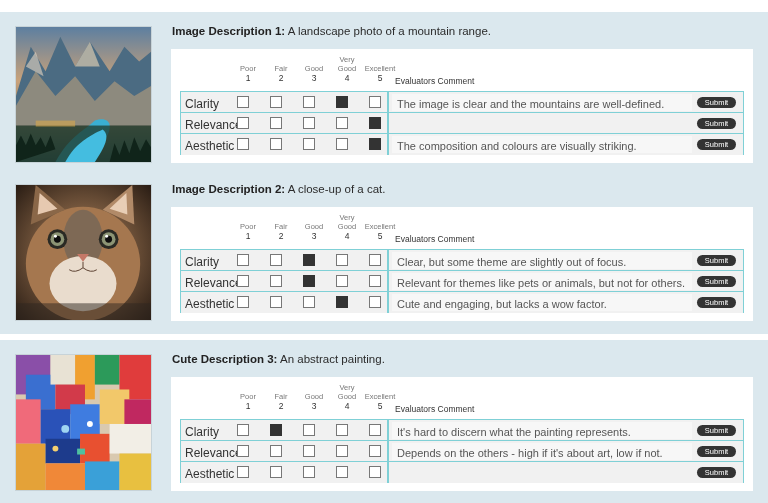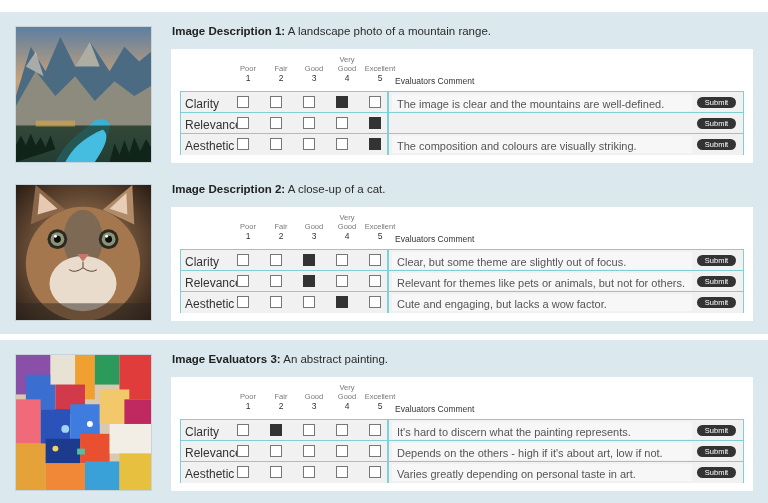--- a/index.html
+++ b/index.html
@@ -349,21 +349,21 @@
       <rect x="30" y="110" width="40" height="27" fill="#f08838"></rect>
       <rect x="70" y="108" width="35" height="29" fill="#3aa0d8"></rect>
       <rect x="105" y="100" width="32" height="37" fill="#e8c040"></rect>
       <circle cx="50" cy="75" r="4" fill="#9fd4f2"></circle>
       <circle cx="75" cy="70" r="3" fill="#fff"></circle>
       <circle cx="40" cy="95" r="3" fill="#f5d070"></circle>
       <rect x="62" y="95" width="8" height="6" fill="#4fc0a0"></rect>
     </svg>
   </div>
   <div class="title">
-    <b>Image Evaluators 3:</b><span> An abstract painting.</span>
+    <b>Cute Description 3:</b><span> An abstract painting.</span>
   </div>
   <div class="card">
       <div class="col-head" style="left: 57px; top: 15px;">
         <span style="display: block;">Poor</span>
         <span class="num">1</span>
       </div>
       <div class="col-head" style="left: 90px; top: 15px;">
         <span style="display: block;">Fair</span>
         <span class="num">2</span>
       </div>
@@ -405,18 +405,17 @@
           <button class="submit">Submit</button>
         </div>
         <div class="row" style="top: 42px;">
           <span class="label">Aesthetic</span>
           <span class="cb" style="left: 56px;"></span>
           <span class="cb" style="left: 89px;"></span>
           <span class="cb" style="left: 122px;"></span>
           <span class="cb" style="left: 155px;"></span>
           <span class="cb" style="left: 188px;"></span>
           <span class="vdiv"></span>
-          <div class="comment">Varies greatly depending on personal taste in art.</div>
           <button class="submit">Submit</button>
         </div>
       </div>
     </div>
 </div>
 
 </body></html>

